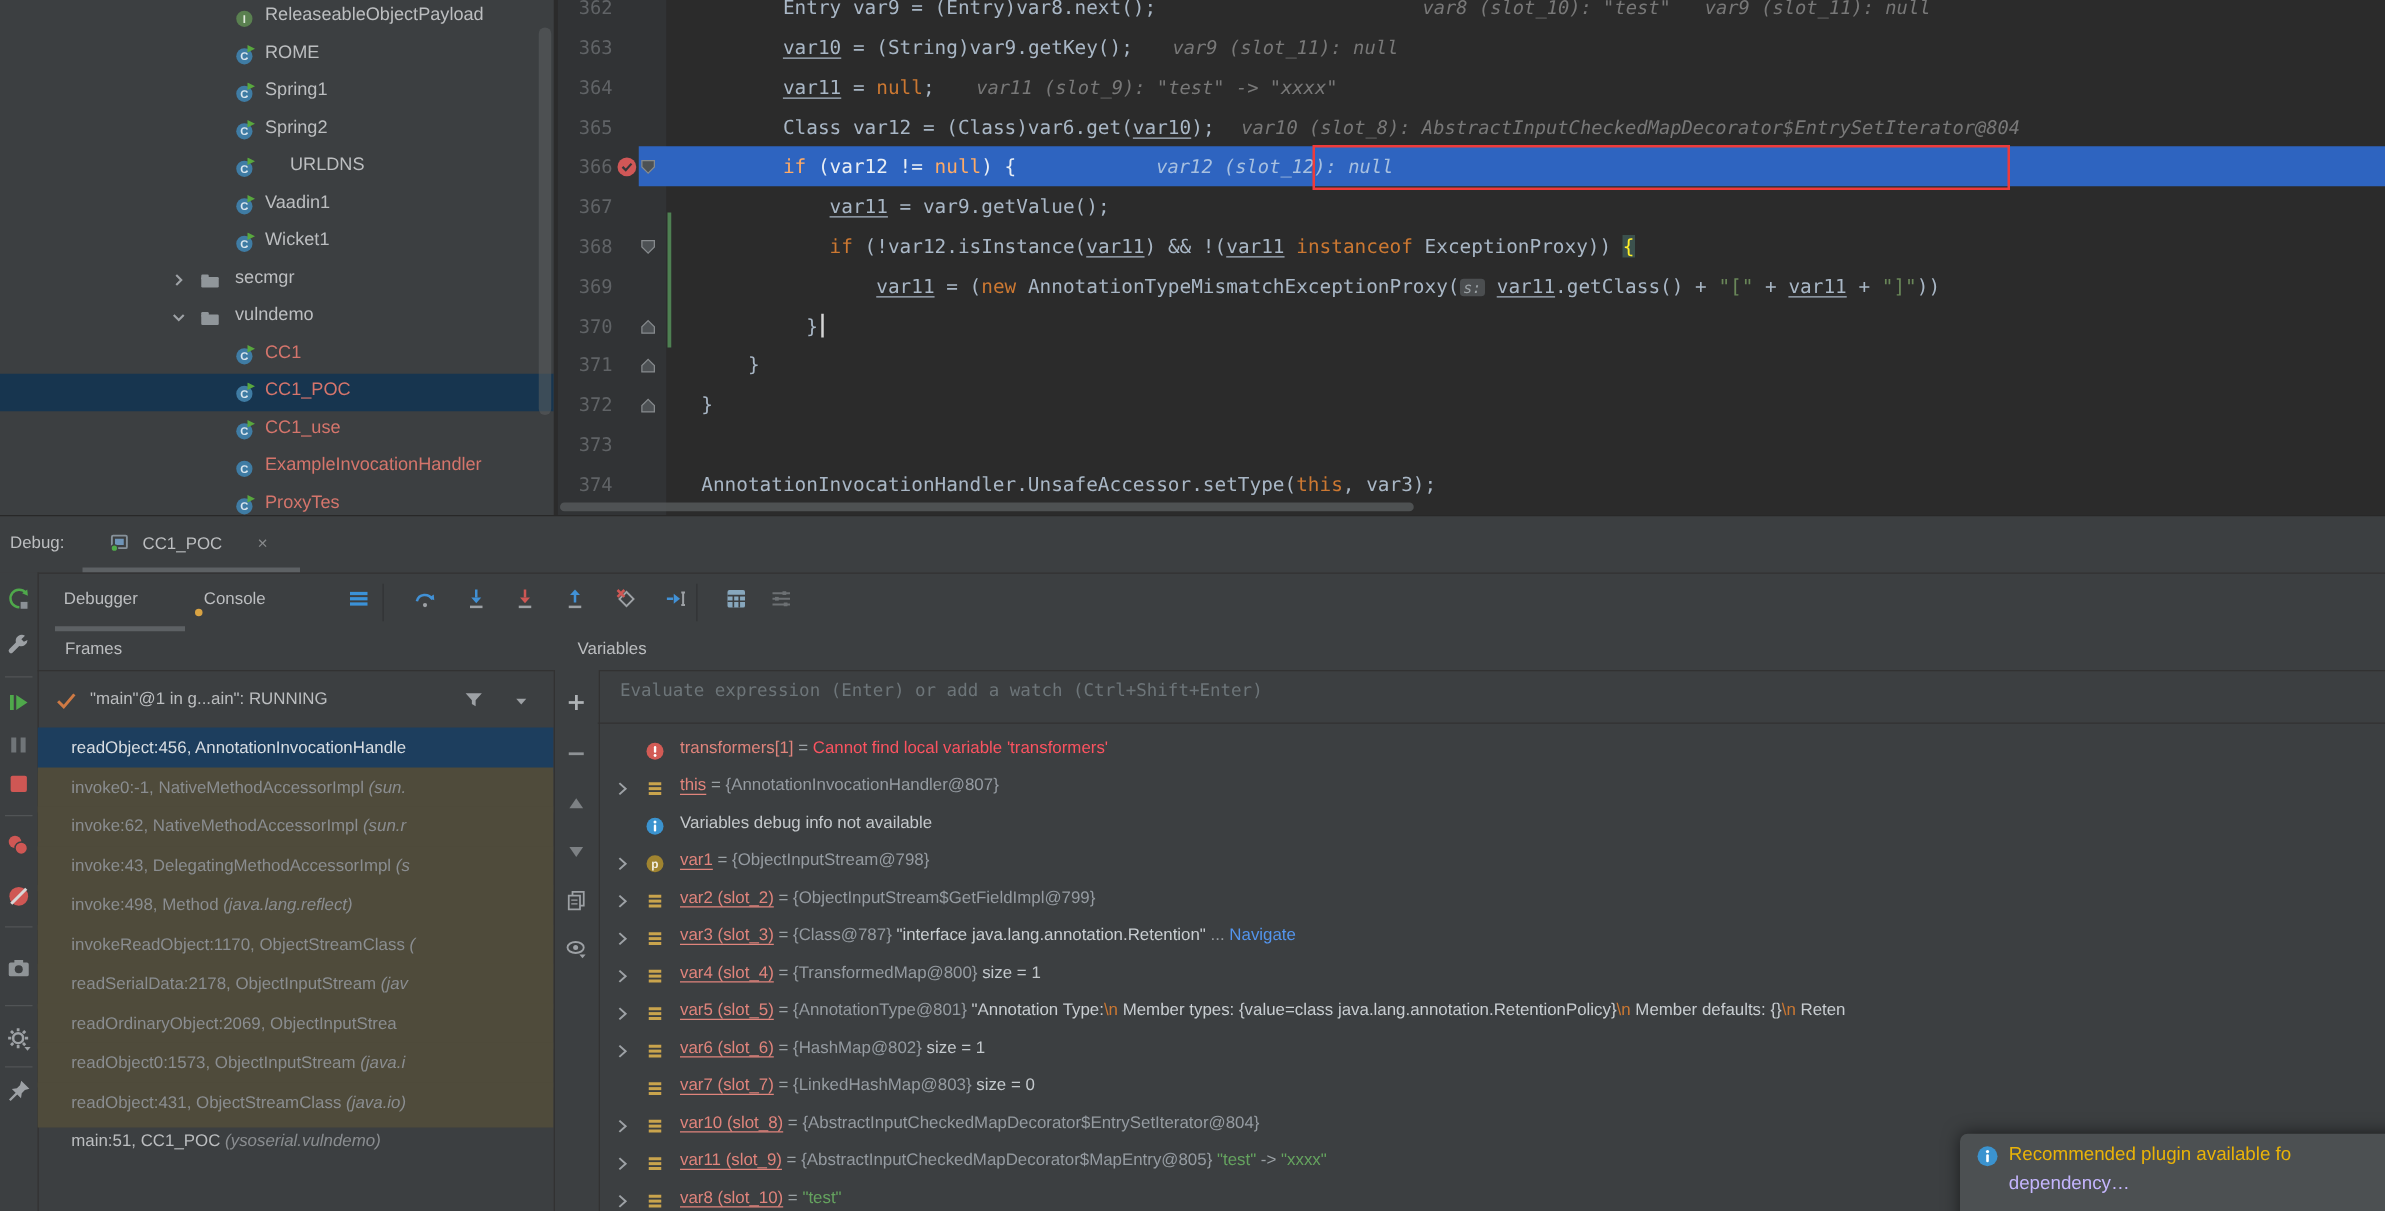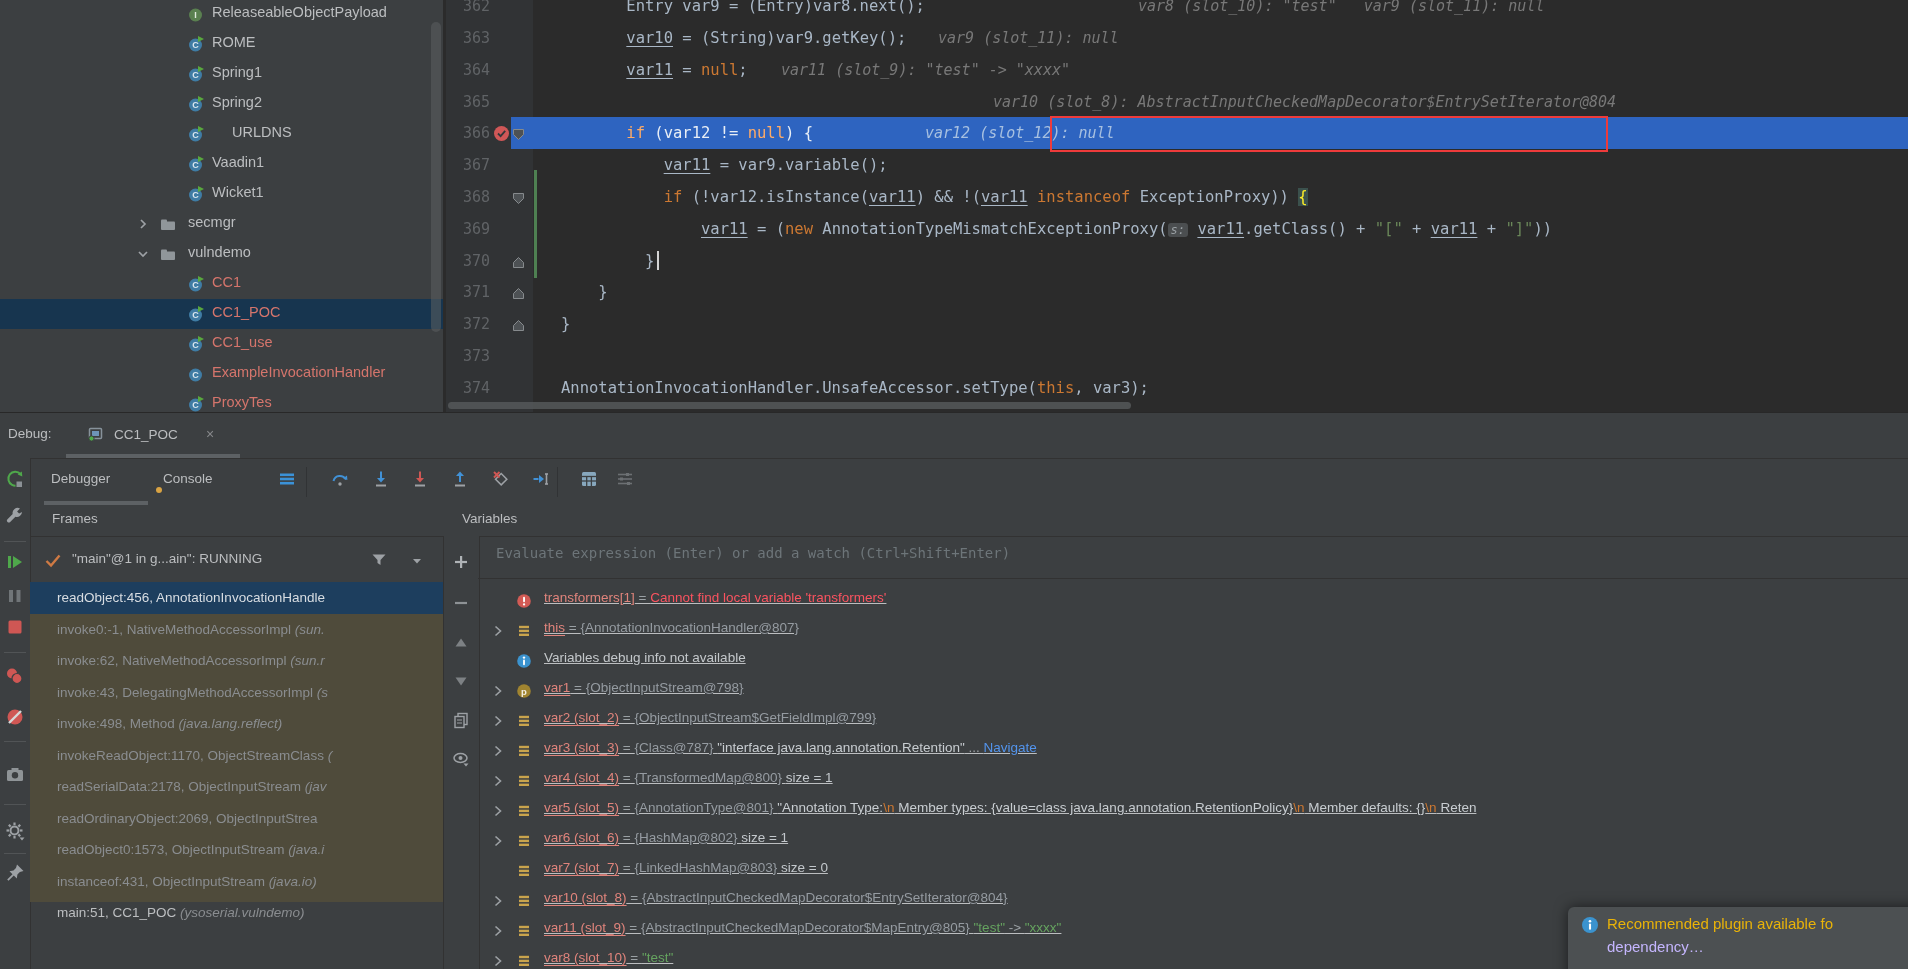--- a/index.html
+++ b/index.html
@@ -73,21 +73,21 @@
   .wbtn{position:absolute;left:8px;width:18px;height:18px;}
   
   #vars{position:absolute;left:478px;top:123px;width:1430px;height:434px;overflow:hidden;}
   #evalrow{position:absolute;left:0;top:0;width:1430px;height:42px;border-bottom:1px solid #323232;}
   #evalinput{position:absolute;left:16px;top:8px;width:1380px;background:transparent;border:none;outline:none;
         font:14px "DejaVu Sans Mono",monospace;color:#9aa0a4;}
   #evalinput::placeholder{color:#6d7579;opacity:1;}
   .vrow{position:absolute;left:0;width:1430px;height:30px;font-size:13.5px;line-height:30px;white-space:nowrap;}
   .vchev{position:absolute;left:12px;top:7px;width:16px;height:16px;}
   .vicon{position:absolute;left:38px;top:7px;width:16px;height:16px;}
-  .vtext{position:absolute;left:66px;top:0;text-decoration:underline;}
+  .vtext{position:absolute;left:66px;top:0;}
   .vname{color:#e0847c;}
   .vname.u{text-decoration:underline;text-underline-offset:3px;}
   .p-eq{color:#9aa0a4}.p-obj{color:#959ba1}.p-size{color:#c3c8cc}.p-strw{color:#c8cdd1}
   .p-str{color:#65a35f}.p-nl{color:#cc7832}.p-dots{color:#9aa0a4}
   .p-link{color:#5394ec}.p-err{color:#fb5360}.p-info{color:#c4c8cb}
   
   #notif{left:1568px;top:907px;width:360px;height:80px;background:#4c5052;border-radius:6px;
          box-shadow:0 0 14px rgba(0,0,0,.55);z-index:20;}
   #notif .nicon{position:absolute;left:13px;top:9px;}
   #notifline1{position:absolute;left:39px;top:8px;font-size:15px;color:#eab308;white-space:nowrap;}
@@ -230,38 +230,39 @@
           <pre class="code">          <span class="tk-u">var10</span><span class="tk-d"> = (String)var9.getKey();</span></pre>
           <span class="hint" style="left: 492px;">var9 (slot_11): null</span>
         </div>
         <div class="eline" style="top: 53.7px;">
           <span class="lnum">364</span>
           <pre class="code">          <span class="tk-u">var11</span><span class="tk-d"> = </span><span class="tk-k">null</span><span class="tk-d">;</span></pre>
           <span class="hint" style="left: 335px;">var11 (slot_9): "test" -&gt; "xxxx"</span>
         </div>
         <div class="eline" style="top: 85.5px;">
           <span class="lnum">365</span>
+          <pre class="code">          <span class="tk-d">Class var12 = (Class)var6.get(</span><span class="tk-u">var10</span><span class="tk-d">);</span></pre>
           <span class="hint" style="left: 547px;">var10 (slot_8): AbstractInputCheckedMapDecorator$EntrySetIterator@804</span>
         </div>
         <div class="eline exec" style="top: 117.3px;">
           <div class="execbg"></div>
           <span class="lnum">366</span>
           <span class="gicon" style="left: 47px;"><svg width="17" height="17" viewBox="0 0 17 17" xmlns="http://www.w3.org/2000/svg">
               <circle cx="8.5" cy="8.5" r="7.5" fill="#d05757"></circle>
               <path d="M5 8.5 l2.6 2.6 4.6-5.2" fill="none" stroke="#33373a" stroke-width="1.8"></path>
             </svg></span>
           <span class="gicon" style="left: 66px; top: 10px;"><svg width="13" height="13" viewBox="0 0 13 13" xmlns="http://www.w3.org/2000/svg">
               <path d="M1.5 1.5 h10 v5 l-5 5 -5-5 z" fill="#4d5154" stroke="#868a8d"></path>
             </svg></span>
           <pre class="code">          <span class="tk-k">if</span><span class="tk-d"> (var12 != </span><span class="tk-k">null</span><span class="tk-d">) {</span></pre>
           <span class="hint" style="left: 479px;">var12 (slot_12): null</span>
         </div>
         <div class="eline" style="top: 149.1px;">
           <span class="lnum">367</span>
-          <pre class="code">              <span class="tk-u">var11</span><span class="tk-d"> = var9.variable();</span></pre>
+          <pre class="code">              <span class="tk-u">var11</span><span class="tk-d"> = var9.getValue();</span></pre>
         </div>
         <div class="eline" style="top: 180.9px;">
           <span class="lnum">368</span>
           <span class="gicon" style="left: 66px; top: 10px;"><svg width="13" height="13" viewBox="0 0 13 13" xmlns="http://www.w3.org/2000/svg">
               <path d="M1.5 1.5 h10 v5 l-5 5 -5-5 z" fill="#4d5154" stroke="#868a8d"></path>
             </svg></span>
           <pre class="code">              <span class="tk-k">if</span><span class="tk-d"> (!var12.isInstance(</span><span class="tk-u">var11</span><span class="tk-d">) &amp;&amp; !(</span><span class="tk-u">var11</span><span class="tk-d"> </span><span class="tk-k">instanceof</span><span class="tk-d"> ExceptionProxy)) </span><span class="tk-b">{</span></pre>
         </div>
         <div class="eline" style="top: 212.7px;">
           <span class="lnum">369</span>
@@ -458,21 +459,21 @@
       <div id="frlist">
           <div class="frow selected" style="top: 46px;"><span class="fname">readObject:456, AnnotationInvocationHandle</span></div>
           <div class="frow lib" style="top: 77.5px;"><span class="fname">invoke0:-1, NativeMethodAccessorImpl </span><span class="floc">(sun.</span></div>
           <div class="frow lib" style="top: 109px;"><span class="fname">invoke:62, NativeMethodAccessorImpl </span><span class="floc">(sun.r</span></div>
           <div class="frow lib" style="top: 140.5px;"><span class="fname">invoke:43, DelegatingMethodAccessorImpl </span><span class="floc">(s</span></div>
           <div class="frow lib" style="top: 172px;"><span class="fname">invoke:498, Method </span><span class="floc">(java.lang.reflect)</span></div>
           <div class="frow lib" style="top: 203.5px;"><span class="fname">invokeReadObject:1170, ObjectStreamClass </span><span class="floc">(</span></div>
           <div class="frow lib" style="top: 235px;"><span class="fname">readSerialData:2178, ObjectInputStream </span><span class="floc">(jav</span></div>
           <div class="frow lib" style="top: 266.5px;"><span class="fname">readOrdinaryObject:2069, ObjectInputStrea</span></div>
           <div class="frow lib" style="top: 298px;"><span class="fname">readObject0:1573, ObjectInputStream </span><span class="floc">(java.i</span></div>
-          <div class="frow lib" style="top: 329.5px;"><span class="fname">instanceof:431, ObjectInputStream </span><span class="floc">(java.io)</span></div>
+          <div class="frow lib" style="top: 329.5px;"><span class="fname">readObject:431, ObjectStreamClass </span><span class="floc">(java.io)</span></div>
           <div class="frow normal" style="top: 361px;"><span class="fname">main:51, CC1_POC </span><span class="floc">(ysoserial.vulndemo)</span></div>
         </div>
     </div>
     <div id="wcol">
         <span class="wbtn" style="top: 17px;"><span><svg width="18" height="18" viewBox="0 0 18 18" xmlns="http://www.w3.org/2000/svg">
               <rect x="8" y="3" width="2.2" height="12" fill="#afb3b6"></rect>
               <rect x="3" y="7.9" width="12" height="2.2" fill="#afb3b6"></rect>
             </svg></span></span>
         <span class="wbtn" style="top: 58px;"><span><svg width="18" height="18" viewBox="0 0 18 18" xmlns="http://www.w3.org/2000/svg">
               <rect x="3" y="7.9" width="12" height="2.2" fill="#8e9295"></rect>

